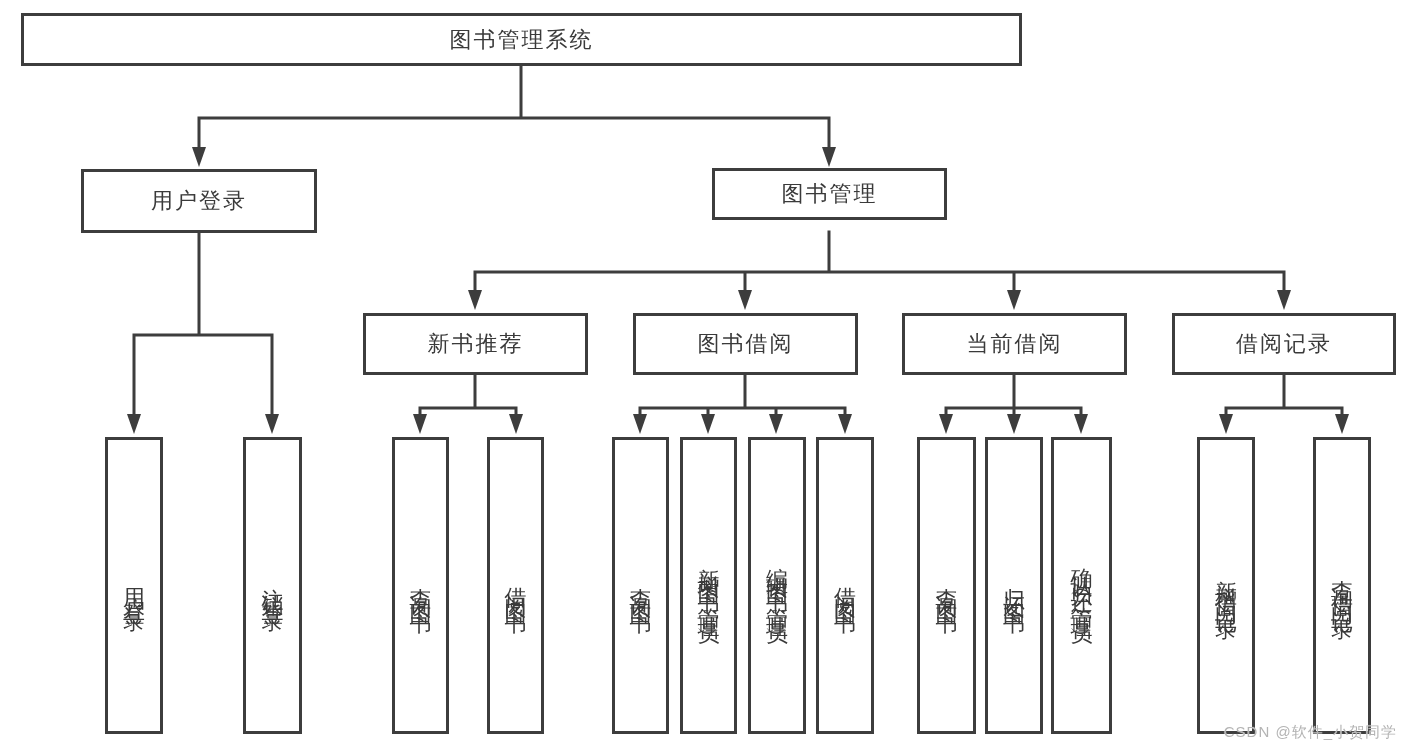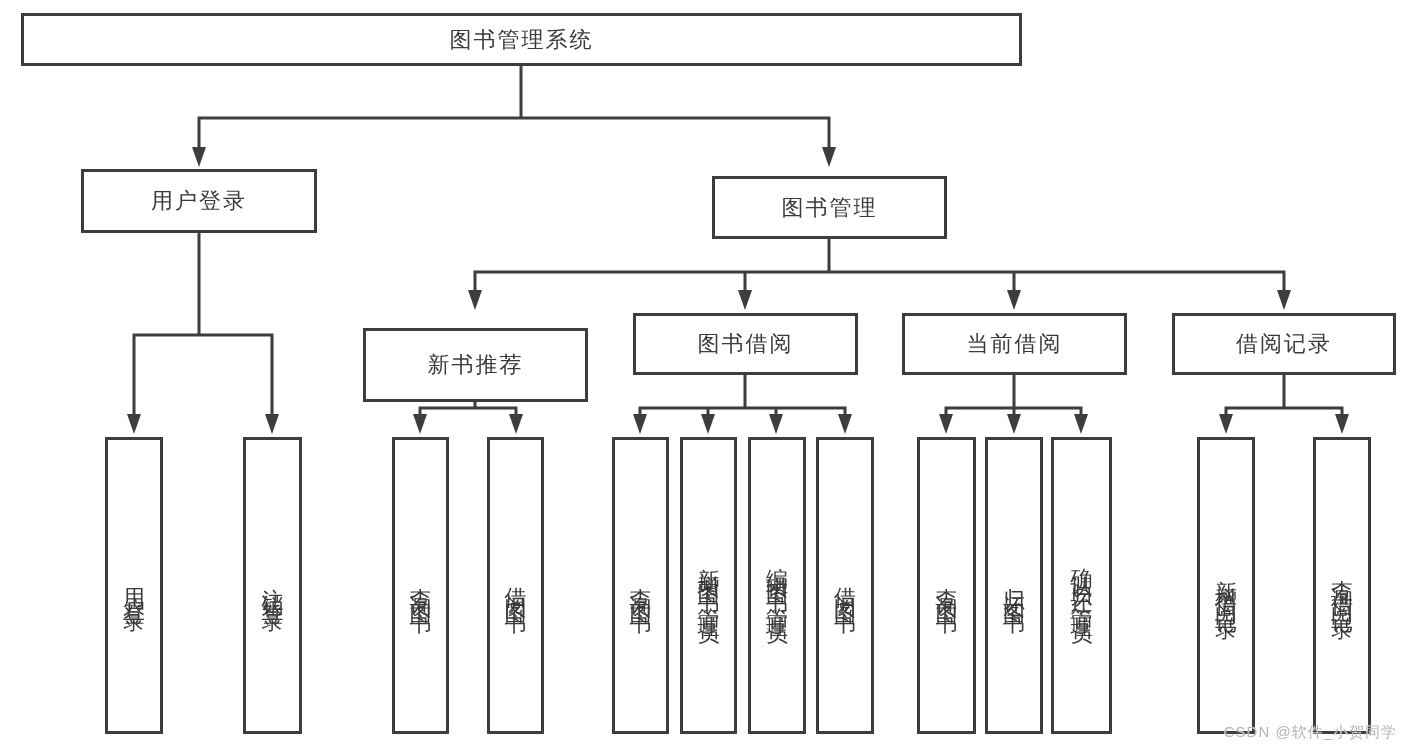--- a/index.html
+++ b/index.html
@@ -65,23 +65,23 @@
       <polygon points="1007,414 1021,414 1014,434"></polygon>
       <polygon points="1074,414 1088,414 1081,434"></polygon>
       <polygon points="1219,414 1233,414 1226,434"></polygon>
       <polygon points="1335,414 1349,414 1342,434"></polygon>
     </g>
   </svg>
 
   <div class="node" style="left:21px;top:13px;width:1001px;height:53px;">图书管理系统</div>
 
   <div class="node" style="left:81px;top:169px;width:236px;height:64px;">用户登录</div>
-  <div class="node" style="left:712px;top:176px;width:235px;height:63px;">图书管理</div>
+  <div class="node" style="left:712px;top:168px;width:235px;height:52px;">图书管理</div>
 
-  <div class="node" style="left:363px;top:328px;width:225px;height:74px;">新书推荐</div>
+  <div class="node" style="left:363px;top:313px;width:225px;height:62px;">新书推荐</div>
   <div class="node" style="left:902px;top:313px;width:225px;height:62px;">当前借阅</div>
   <div class="node" style="left:633px;top:313px;width:225px;height:62px;">图书借阅</div>
   <div class="node" style="left:1172px;top:313px;width:224px;height:62px;">借阅记录</div>
 
   <div class="node vnode" style="left:105px;top:437px;width:58px;height:297px;">用户登录</div>
   <div class="node vnode" style="left:243px;top:437px;width:59px;height:297px;">注销登录</div>
 
   <div class="node vnode" style="left:392px;top:437px;width:57px;height:297px;">查询图书</div>
   <div class="node vnode" style="left:487px;top:437px;width:57px;height:297px;">借阅图书</div>
 

